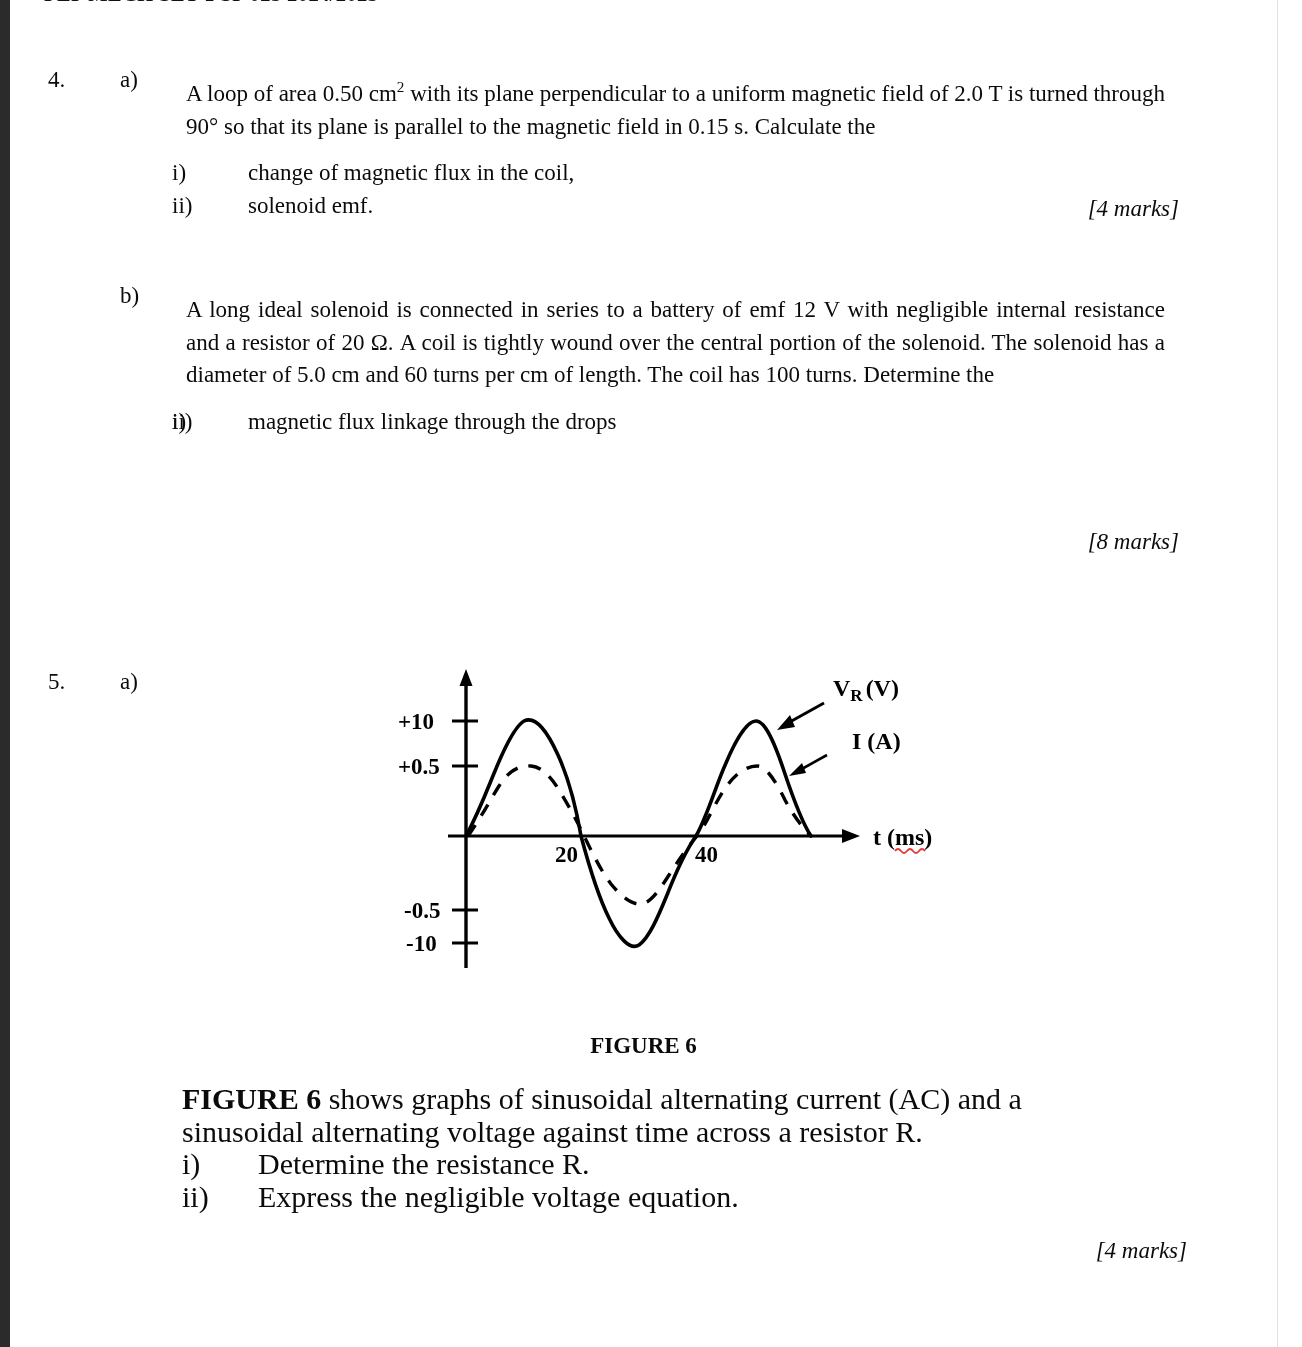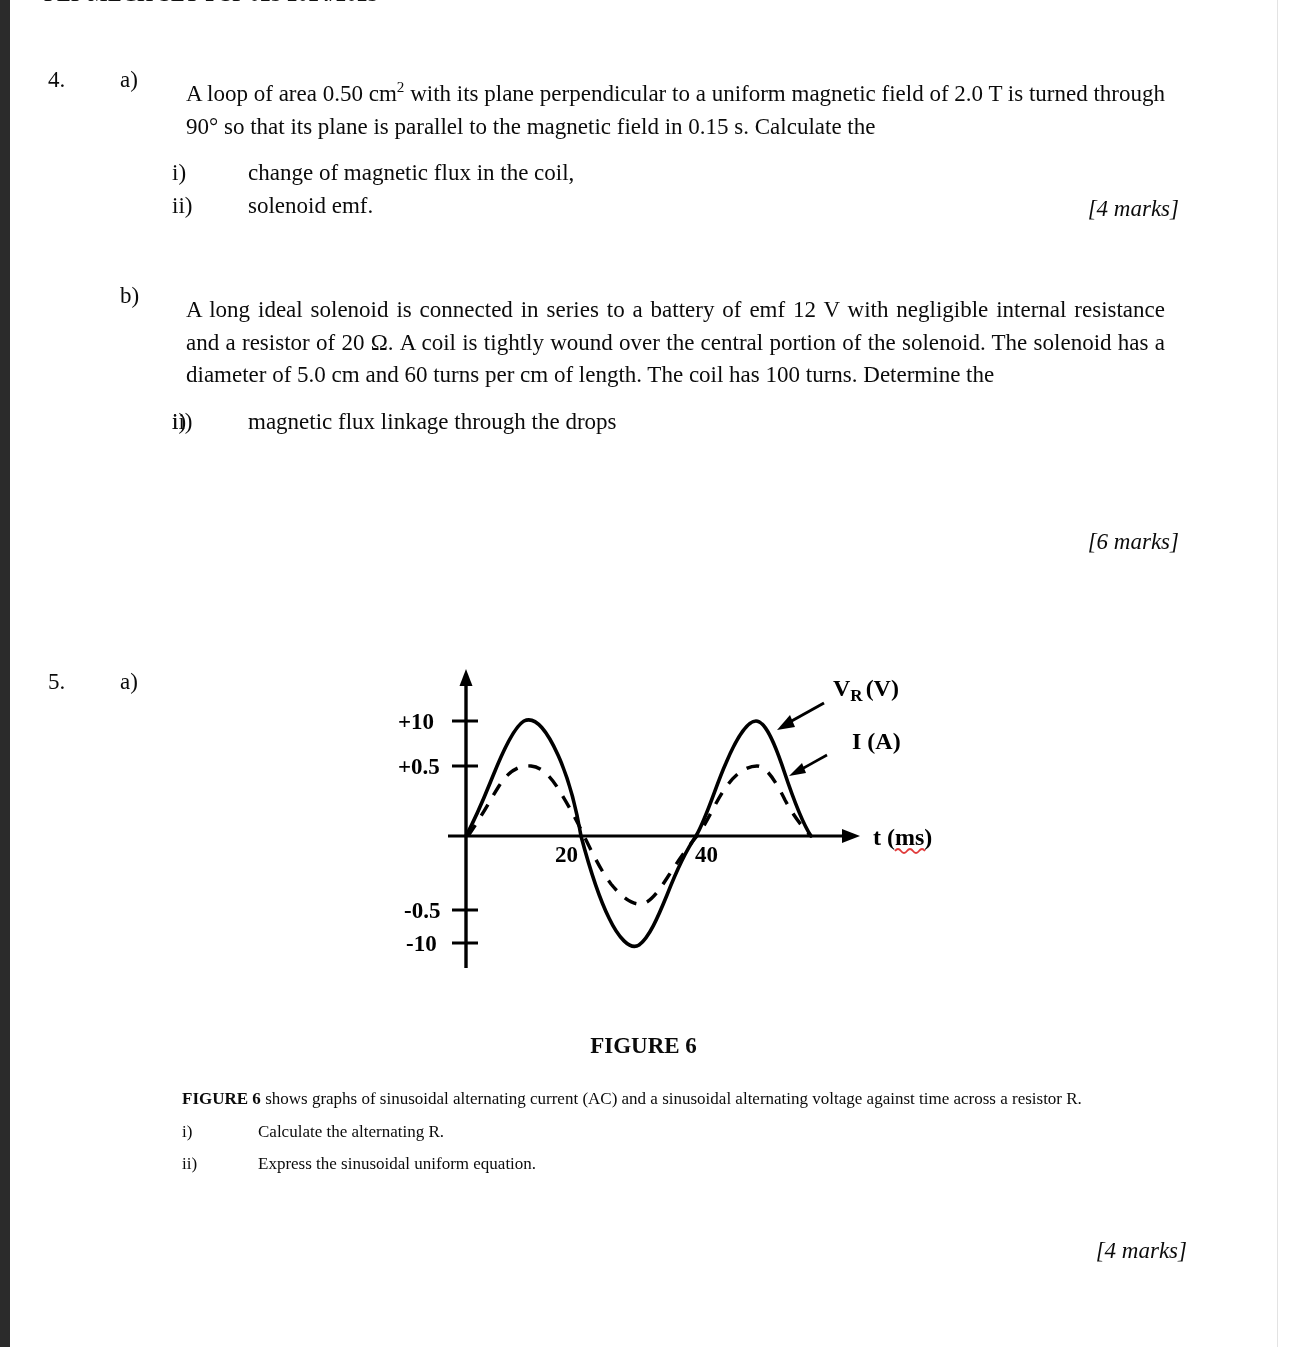--- a/index.html
+++ b/index.html
@@ -104,21 +104,21 @@
     width: 1247px;
     text-align: center;
     font-weight: bold;
     font-size: 23px;
   }
 
   .fig-desc {
     position: absolute;
     left: 172px; top: 1083px;
     width: 900px;
-    font-size: 17px;
+    font-size: 30px;
     line-height: 32.5px;
   }
   .fig-desc p { margin: 0; }
   .fig-desc b { font-weight: bold; }
 
   .marks-final {
     position: absolute;
     left: 700px; top: 1238px;
     width: 477px;
     text-align: right;
@@ -153,21 +153,21 @@
   <div class="qlet" style="left:110px; top:280px;">b)</div>
 
   <div class="qbody" style="left:162px; top:280px; width:1007px;font-family:Liberation Serif, serif;">
     <p>A long ideal solenoid is connected in series to a battery of emf 12 V with negligible internal resistance and a resistor of 20 Ω. A coil is tightly wound over the central portion of the solenoid. The solenoid has a diameter of 5.0 cm and 60 turns per cm of length. The coil has 100 turns. Determine the</p>
     <ul class="romanlist">
       <li><span class="rom">i)</span></li>
       <li><span class="rom">ii)</span><span>magnetic flux linkage through the drops</span></li>
     </ul>
   </div>
 
-  <div class="marks" style="left:700px; top:529px; width:469px;">[6 marks]</div>
+  <div class="marks" style="left:700px; top:529px; width:469px;">[8 marks]</div>
 
   <div class="qnum" style="left:38px; top:666px;">5.</div>
   <div class="qlet" style="left:110px; top:666px;">a)</div>
 
   <div class="figure-wrap">
     <svg width="560" height="340" viewBox="0 0 560 340">
 
       <g>
         <line x1="76" y1="25" x2="76" y2="313" stroke="#000" stroke-width="3.4"></line>
         <polygon points="76,14 69.5,31 82.5,31" fill="#000"></polygon>
@@ -238,20 +238,20 @@
       <text x="483" y="190" font-family="Liberation Serif, serif" font-size="24" font-weight="bold" fill="#000">t (ms)</text>
       <path d="M 505,196 q 3,-4 6,0 t 6,0 t 6,0 t 6,0 t 6,0" fill="none" stroke="#e03a3a" stroke-width="1.8"></path>
     </svg>
   </div>
 
   <div class="figure-caption">FIGURE 6</div>
 
   <div class="fig-desc">
     <p><b>FIGURE 6</b><span> shows graphs of sinusoidal alternating current (AC) and a sinusoidal alternating voltage against time across a resistor R.</span></p>
     <ul class="romanlist">
-      <li><span class="rom">i)</span><span>Calculate the alternating R.</span></li>
-      <li><span class="rom">ii)</span><span>Express the sinusoidal uniform equation.</span></li>
+      <li><span class="rom">i)</span><span>Determine the resistance R.</span></li>
+      <li><span class="rom">ii)</span><span>Express the negligible voltage equation.</span></li>
     </ul>
   </div>
 
   <div class="marks-final">[4 marks]</div>
 
 </div>
 
 </body></html>

